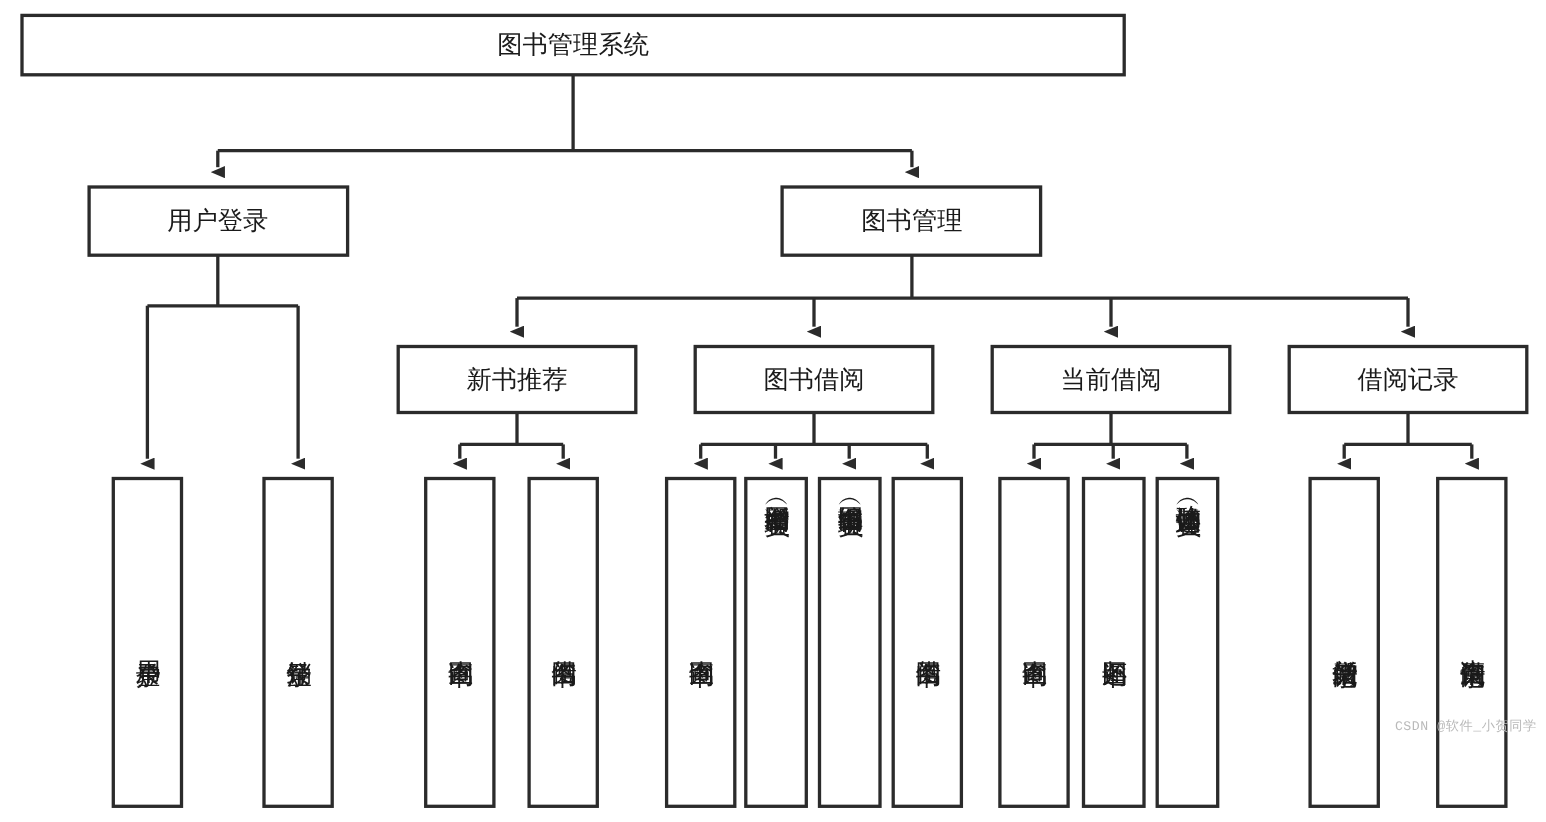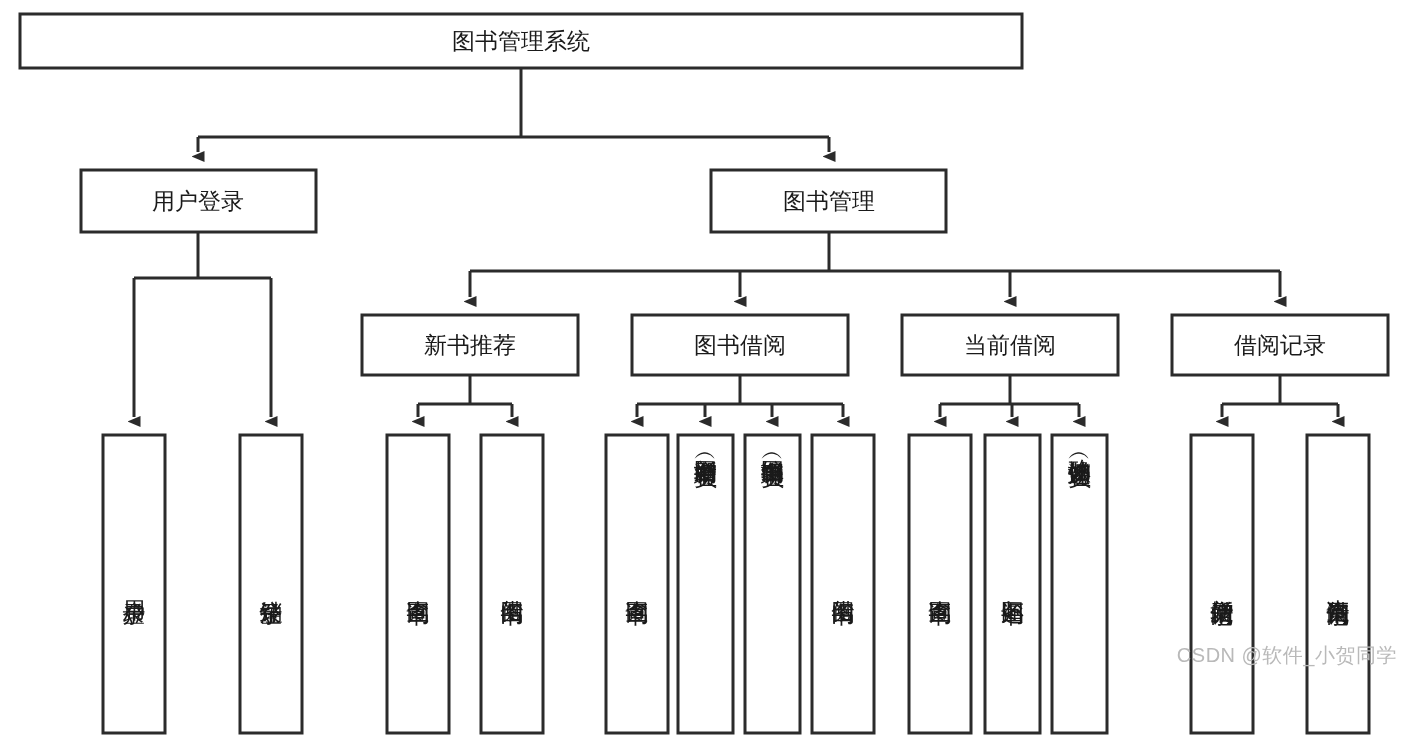--- a/index.html
+++ b/index.html
@@ -62,22 +62,22 @@
     font-size: 23px;
     line-height: 1.08;
     color: #1a1a1a;
     letter-spacing: 1px;
     white-space: nowrap;
   }
   #watermark {
     position: absolute;
     right: 8px;
     bottom: 6px;
-    font-family: Liberation Sans, sans-serif;
-    font-size: 20px;
+    font-family: Liberation Mono, monospace;
+    font-size: 12px;
     color: #b9b9b9;
     letter-spacing: 0.5px;
     user-select: none;
   }
 </style>
 </head>
 <body>
 
 <div id="diagram-root">
 

